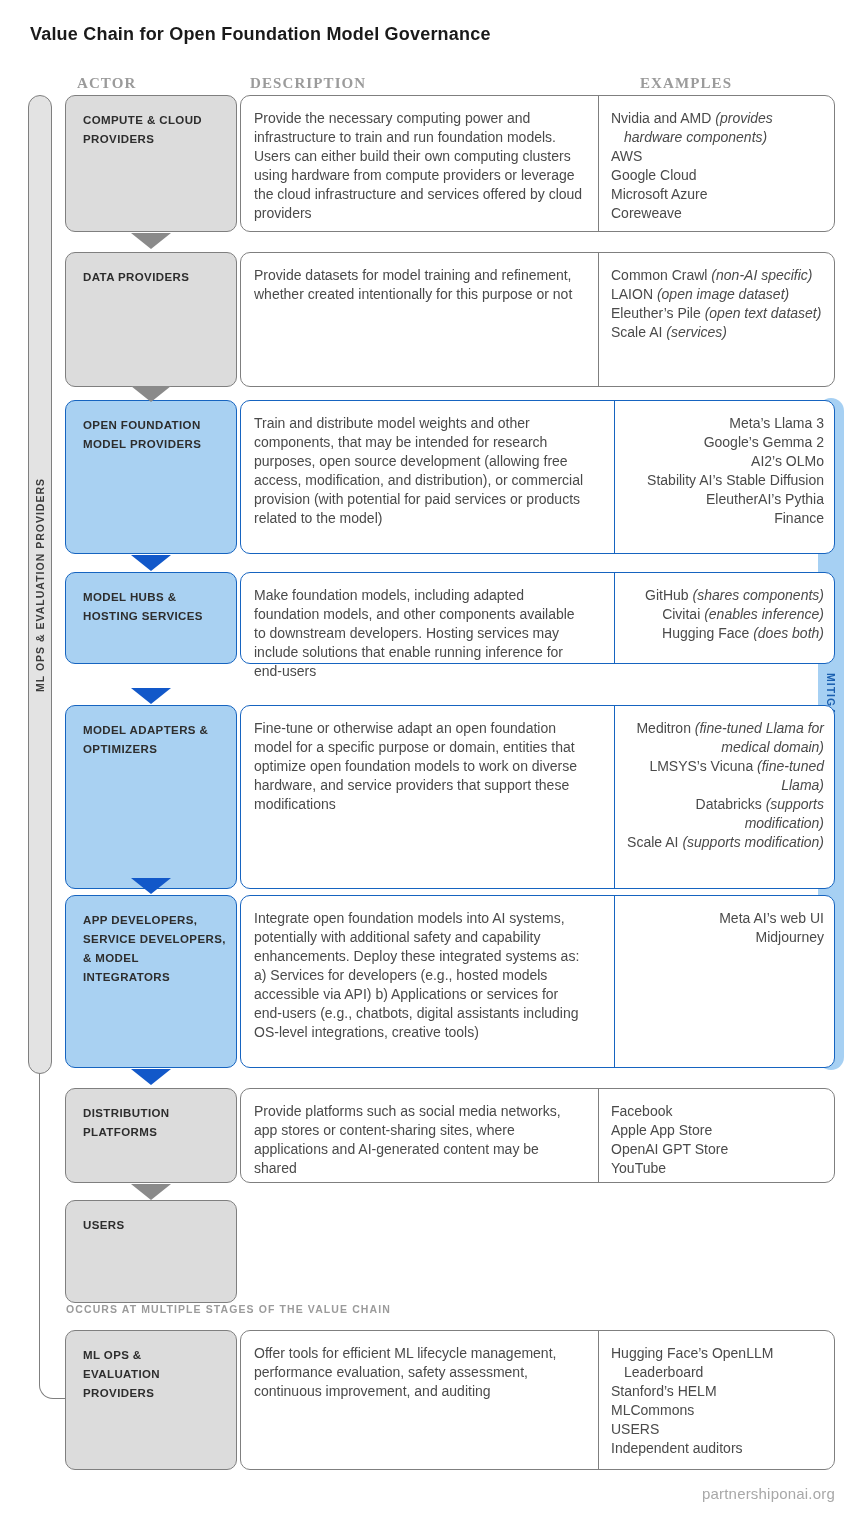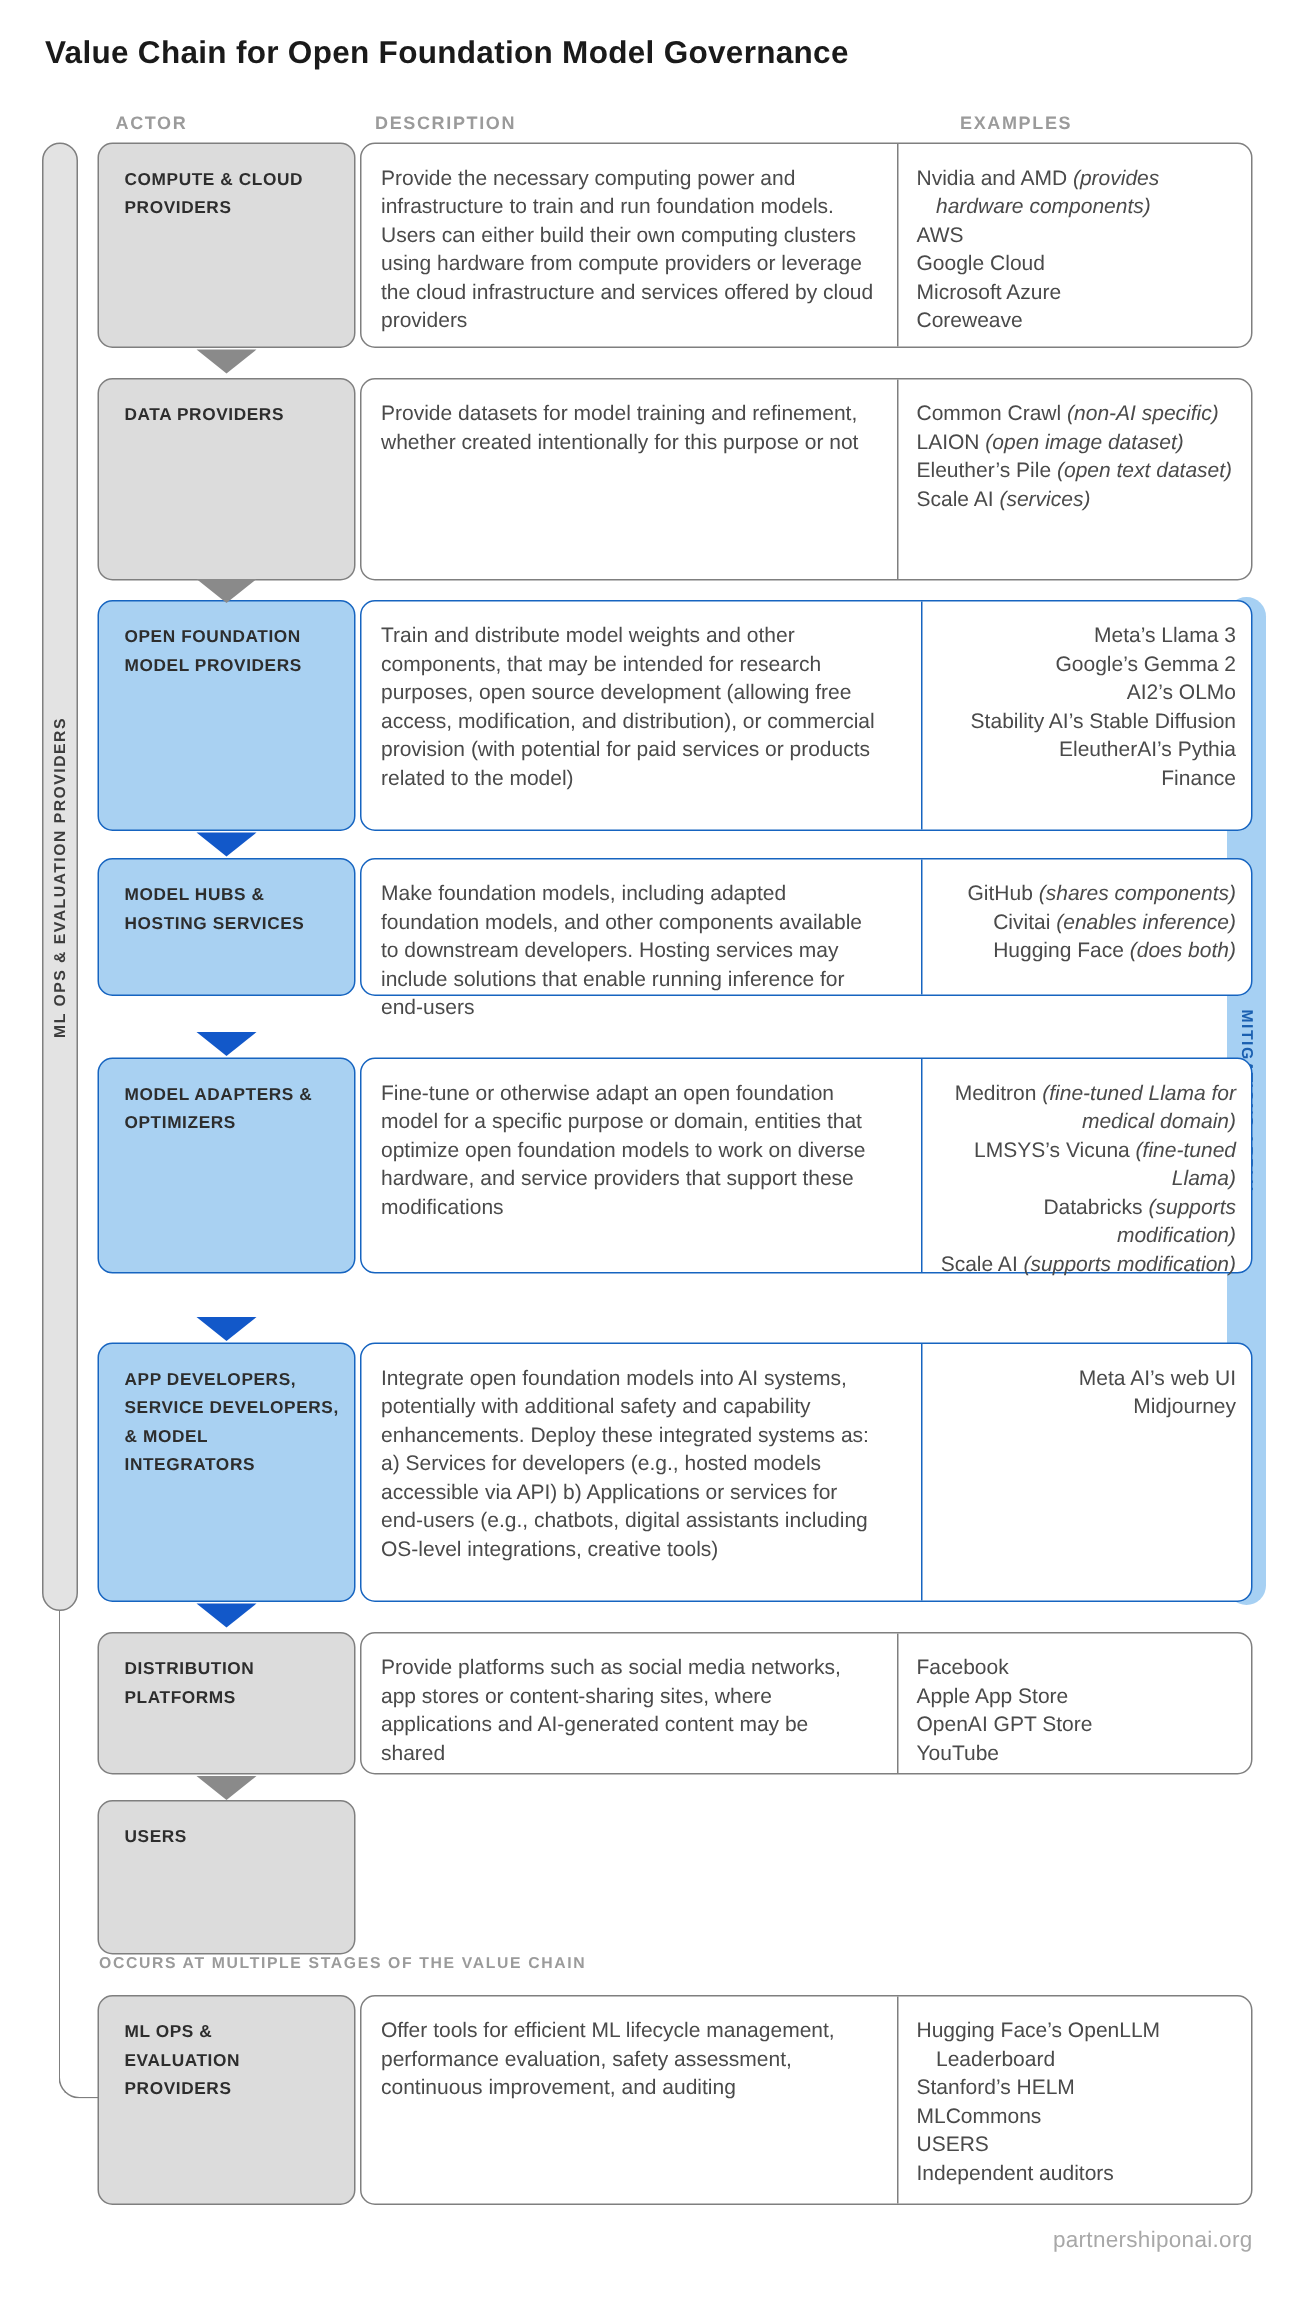--- a/index.html
+++ b/index.html
@@ -1,26 +1,26 @@
 <!DOCTYPE html>
 <html style="--gray_fill: #dcdcdc; --gray_border: #7f7f7f; --gray_arrow: #8a8a8a; --blue_fill: #a9d1f2; --blue_border: #1664c0; --blue_arrow: #1258c9; --rail_gray_fill: #e3e3e3; --rail_blue_fill: #a6d0f3; --rail_blue_text: #1a5fb0; --muted_text: #9b9b9b;"><head>
 <meta charset="utf-8">
 <style>
   html,body{margin:0;padding:0;background:#ffffff;}
   #page{
     position:relative;width:866px;height:1536px;background:#fff;overflow:hidden;
     font-family:"Liberation Sans","DejaVu Sans",sans-serif;
   }
   .title{
-    position:absolute;left:30px;top:24px;font-size:21px;font-weight:700;
+    position:absolute;left:30px;top:24px;font-size:18px;font-weight:700;
     color:#1a1a1a;letter-spacing:.2px;
   }
   .colhead{
-    position:absolute;top:75px;font-size:12px;font-weight:700;
-    letter-spacing:1.1px;color:var(--muted_text,#9b9b9b);
+    position:absolute;top:75px;font-size:15px;font-weight:700;
+    letter-spacing:1.1px;color:var(--muted_text,#9b9b9b);font-family:Liberation Serif, serif;
   }
   #head-actor{left:77px}
   #head-desc{left:250px}
   #head-ex{left:640px}
 
   
   .rail{
     position:absolute;display:flex;align-items:center;justify-content:center;
     border-radius:13px;
   }
@@ -89,21 +89,21 @@
   .row.gray .ex{border-left:1.5px solid var(--gray_border,#7f7f7f);}
   .row.blue .ex{border-left:1.5px solid var(--blue_border,#1664c0);text-align:right;}
   .example{padding-left:13px;text-indent:-13px;}
   .example .it{font-style:italic;}
 
   
   .r1{top:95px;height:137px}
   .r2{top:252px;height:135px}
   .r3{top:400px;height:154px}
   .r4{top:572px;height:92px}
-  .r5{top:705px;height:144px}
+  .r5{top:705px;height:184px}
   .r6{top:895px;height:173px}
   .r7{top:1088px;height:95px}
   .r8{top:1200px;height:103px}
   .r9{top:1330px;height:140px}
 
   
   .arrow{
     position:absolute;left:131px;width:0;height:0;z-index:4;
     border-left:20px solid transparent;border-right:20px solid transparent;
   }

